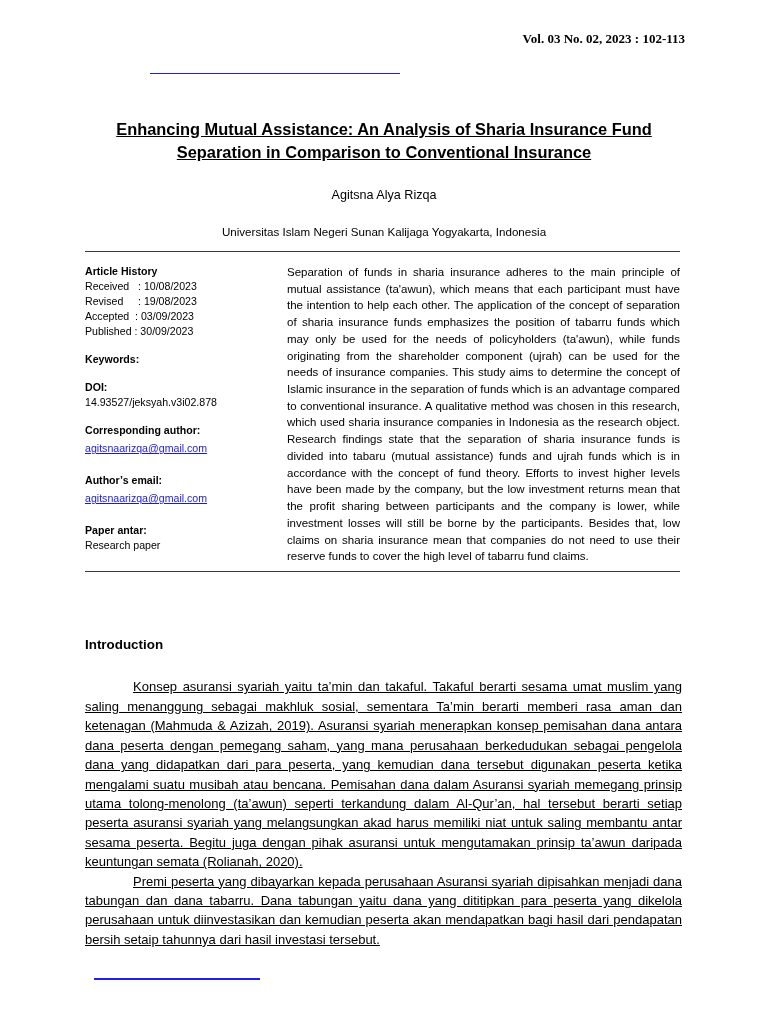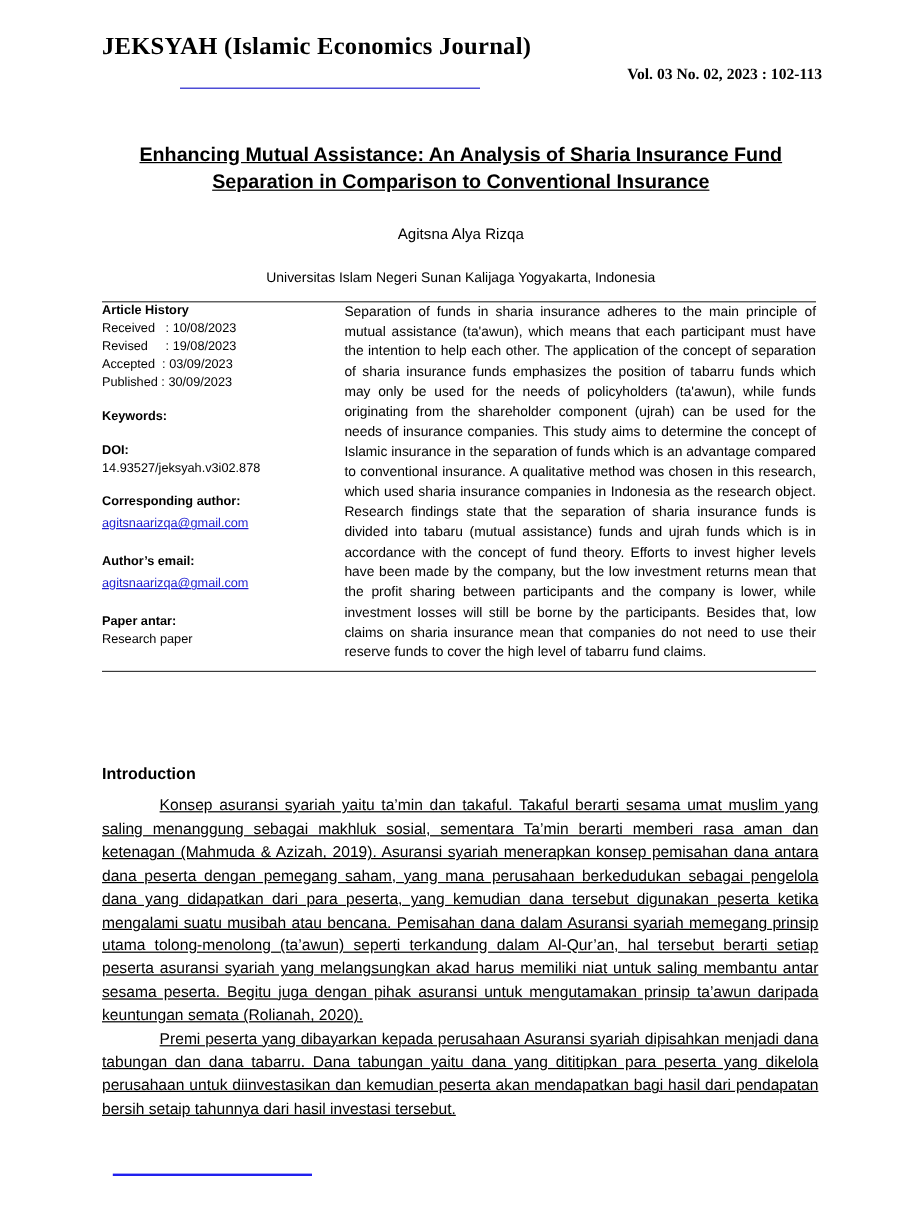--- a/index.html
+++ b/index.html
@@ -81,21 +81,21 @@
   }
 
   
   .abstract-block {
     position: absolute;
     left: 85px;
     top: 251px;
     width: 595px;
     border-top: 1.4px solid #3a3a3a;
     border-bottom: 1.4px solid #3a3a3a;
-    padding-top: 0;
+    padding-top: 12px;
     padding-bottom: 6px;
     box-sizing: border-box;
   }
   .abstract-cols {
     display: flex;
     align-items: flex-start;
   }
   .meta-col {
     width: 196px;
     flex: 0 0 196px;
@@ -160,21 +160,21 @@
   .body-section {
     position: absolute;
     left: 85px;
     top: 636px;
     width: 597px;
   }
   .section-heading {
     font-size: 13.4px;
     font-weight: bold;
     line-height: 1.3;
-    margin-bottom: 8px;
+    margin-bottom: 24px;
     color: #000;
   }
   .body-para {
     font-size: 13px;
     line-height: 1.495;
     text-align: justify;
     text-indent: 48px;
     color: #000;
     margin: 0;
     text-decoration: underline;
@@ -189,21 +189,20 @@
     height: 0;
     border-top: 2px solid #2020ee;
   }
 </style>
 </head>
 <body>
 
 <div class="page">
 
   <div class="masthead">
-    <div class="journal-title">JEKSYAH (Islamic Economics Journal)</div>
     <div class="journal-issue">Vol. 03 No. 02, 2023 : 102-113</div>
   </div>
   <div class="masthead-rule"></div>
 
   <div class="title-block">
     <div class="article-title">Enhancing Mutual Assistance: An Analysis of Sharia Insurance Fund Separation in Comparison to Conventional Insurance</div>
     <div class="author-name">Agitsna Alya Rizqa</div>
     <div class="affiliation">Universitas Islam Negeri Sunan Kalijaga Yogyakarta, Indonesia</div>
   </div>
 

